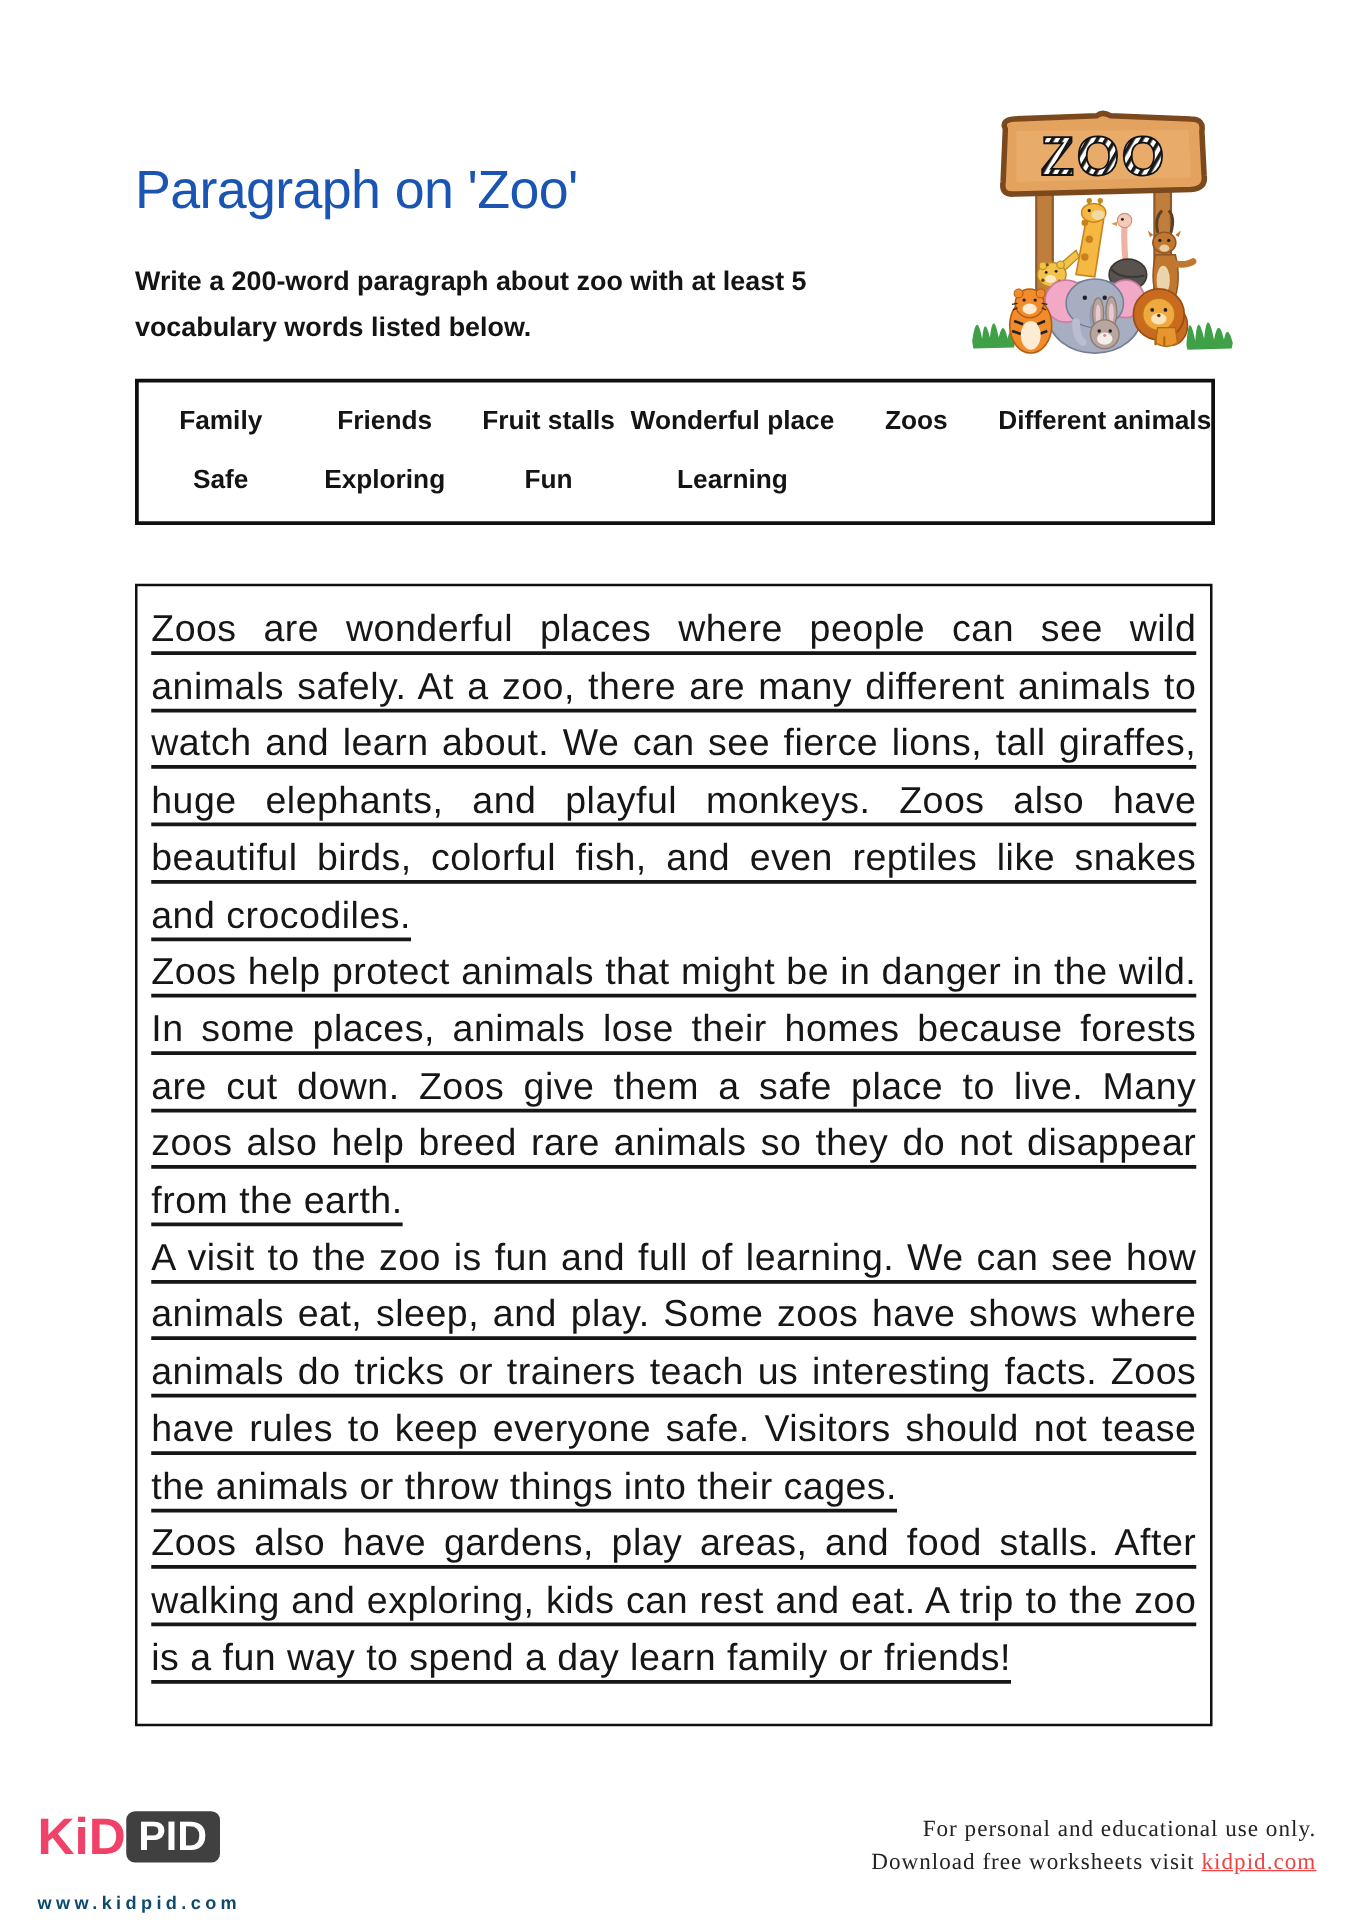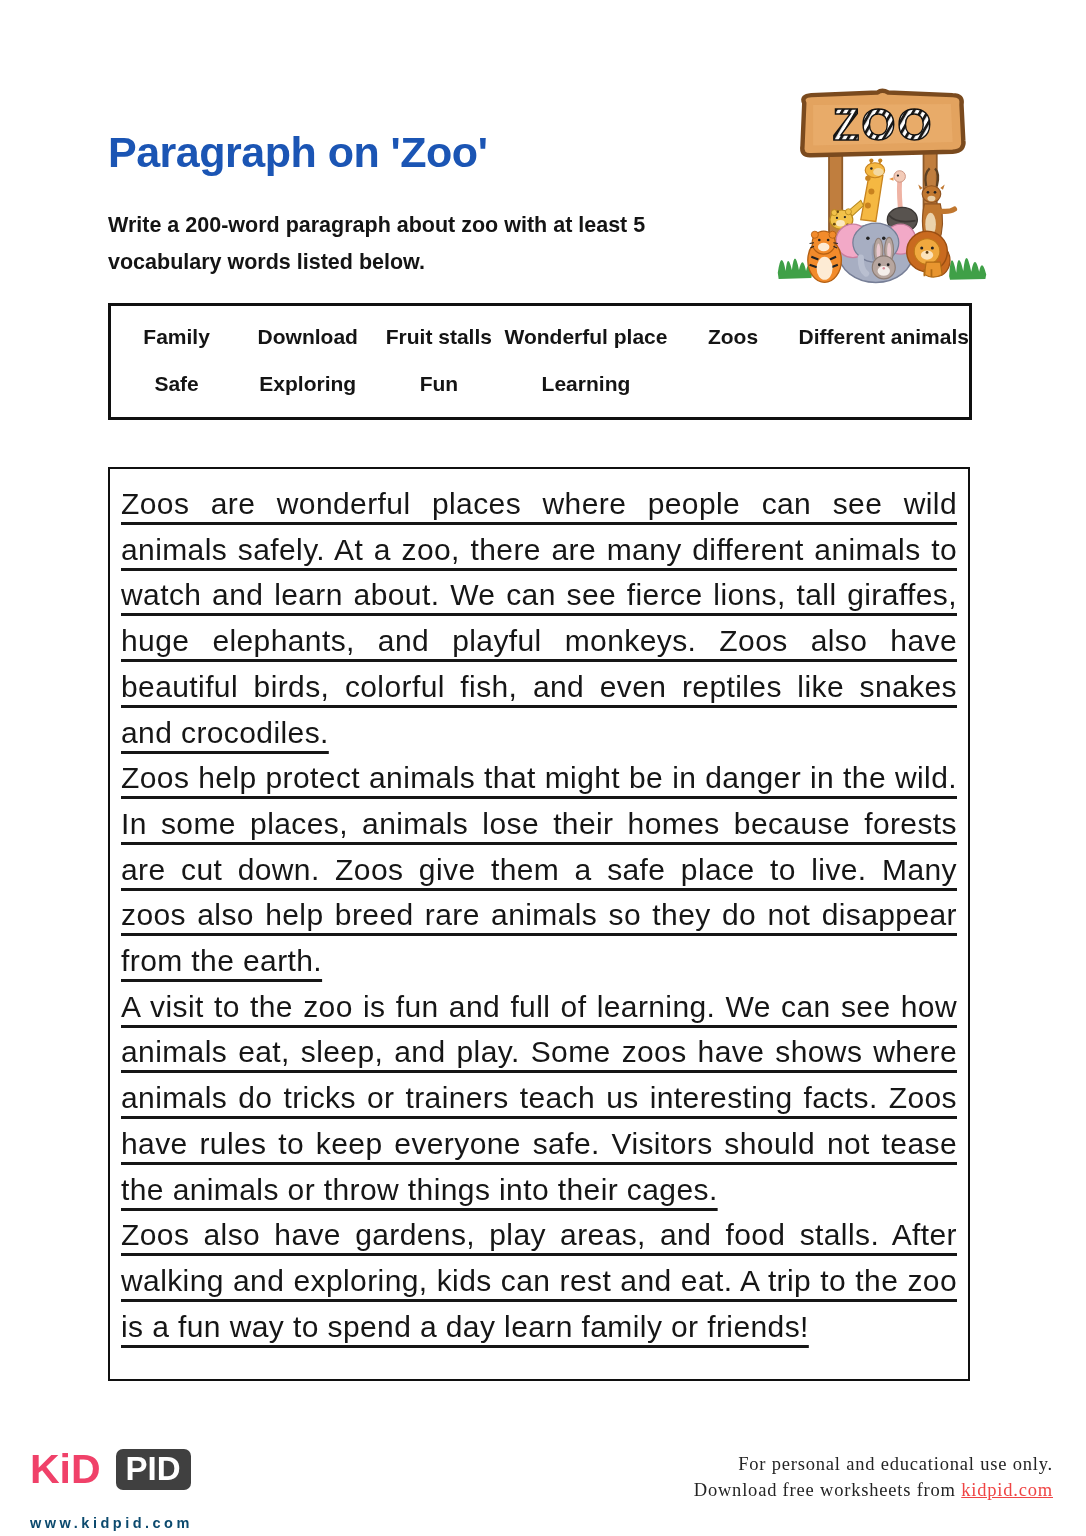--- a/index.html
+++ b/index.html
@@ -7,21 +7,21 @@
   body {
     width: 1086px; height: 1536px;
     position: relative;
     font-family: "Liberation Sans", sans-serif;
     color: #111;
     overflow: hidden;
   }
 
   .page-title {
     position: absolute; left: 108px; top: 128px;
-    font-size: 43px; font-weight: 700; letter-spacing: -0.5px;
+    font-size: 43px; font-weight: 400; letter-spacing: -0.5px;
     color: #1B55B4;
   }
   .instruction {
     position: absolute; left: 108px; top: 207px;
     font-size: 21.5px; font-weight: 700; line-height: 37px;
     color: #141414;
   }
   .instruction span { display: block; }
 
   .illustration {
@@ -61,21 +61,21 @@
     text-align: justify;
     text-decoration: underline;
     text-decoration-thickness: 2.5px;
     text-underline-offset: 8px;
     text-decoration-skip-ink: none;
   }
 
   .footer-logo {
     position: absolute; left: 30px; top: 1446px;
   }
-  .logo-row { display: flex; align-items: center; gap: 15px; }
+  .logo-row { display: flex; align-items: center; gap: 0; }
   .logo-kid {
     font-size: 41px; font-weight: 800; letter-spacing: 0px;
     color: #F04169;
   }
   .logo-pid {
     font-size: 33px; font-weight: 800;
     color: #ffffff; background: #404040;
     border-radius: 7px; padding: 3px 10px 5px 10px;
     line-height: 1;
   }
@@ -221,21 +221,21 @@
     <circle cx="177" cy="182" r="1.7" fill="#222"></circle>
     <ellipse cx="171" cy="190" rx="7" ry="5.2" fill="#FBE3BC"></ellipse>
     <circle cx="171" cy="187" r="1.6" fill="#5b3a10"></circle>
     <path d="M168 212 q10 6 20 0 l-2 -14 -16 0 Z" fill="#E8952F" stroke="#B06A15" stroke-width="1.3"></path>
     <path d="M168 214 l0 -8 M176 215 l0 -9" stroke="#B06A15" stroke-width="2"></path>
   </g>
 </svg>
 
 <div class="vocab-box">
   <div class="vocab-cell">Family</div>
-  <div class="vocab-cell">Download</div>
+  <div class="vocab-cell">Friends</div>
   <div class="vocab-cell">Fruit stalls</div>
   <div class="vocab-cell">Wonderful place</div>
   <div class="vocab-cell">Zoos</div>
   <div class="vocab-cell">Different animals</div>
   <div class="vocab-cell">Safe</div>
   <div class="vocab-cell">Exploring</div>
   <div class="vocab-cell">Fun</div>
   <div class="vocab-cell">Learning</div>
 </div>
 
@@ -249,14 +249,14 @@
 <div class="footer-logo">
   <div class="logo-row">
     <span class="logo-kid">KiD</span>
     <span class="logo-pid">PID</span>
   </div>
   <div class="logo-url">www.kidpid.com</div>
 </div>
 
 <div class="footer-note">
   <div>For personal and educational use only.</div>
-  <div><span>Download free worksheets from </span><span class="kidpid-link">kidpid.com</span></div>
+  <div><span>Download free worksheets visit </span><span class="kidpid-link">kidpid.com</span></div>
 </div>
 
 </body></html>

